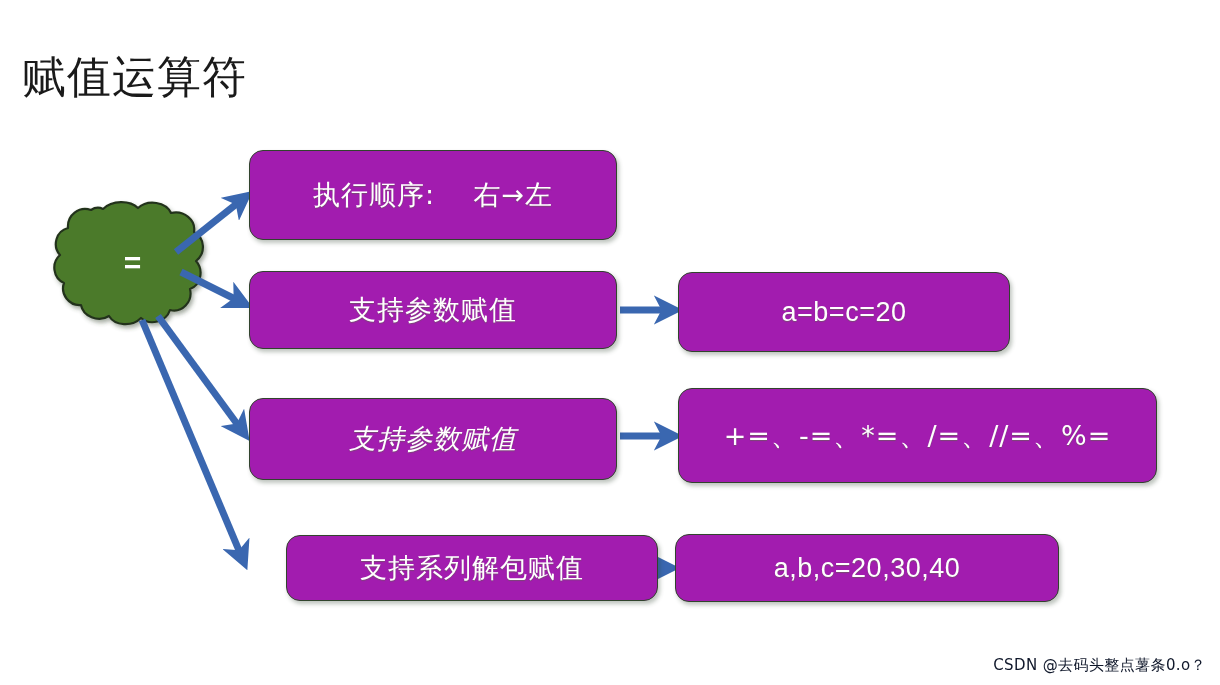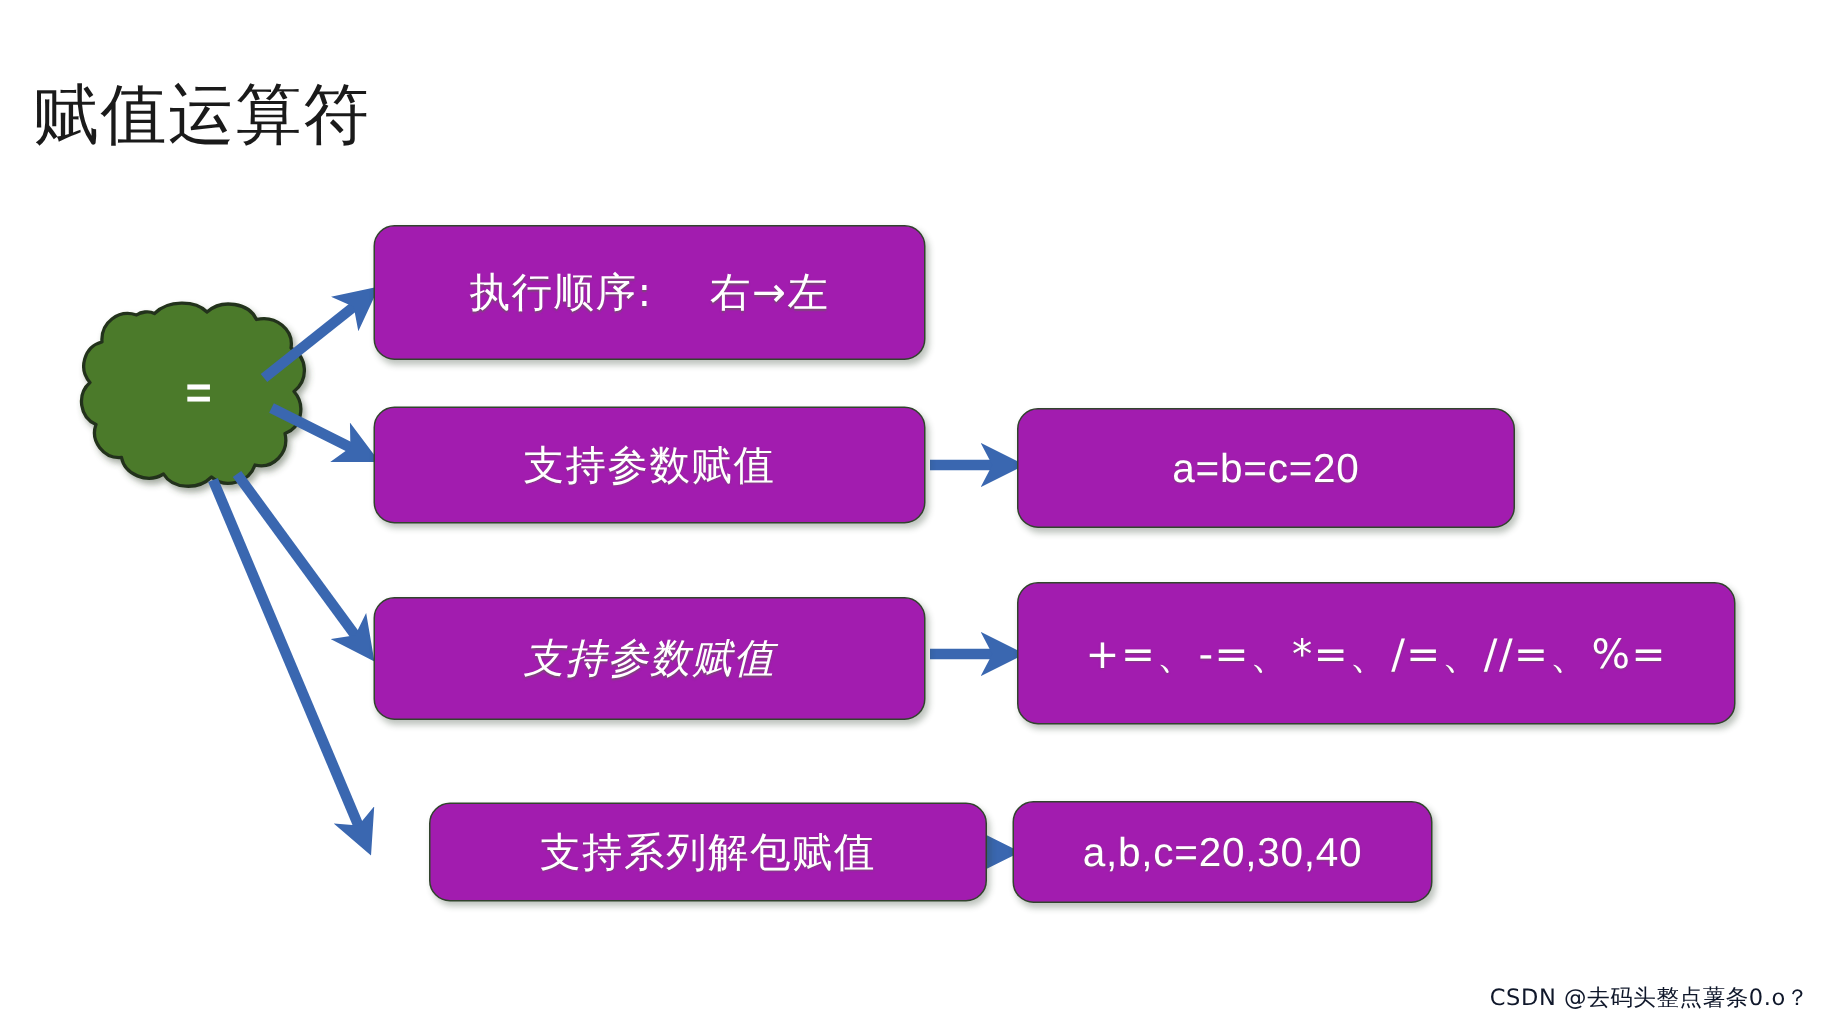--- a/index.html
+++ b/index.html
@@ -79,21 +79,21 @@
     letter-spacing: 0.5px;
   }
 
   
   #box-exec-order   { left: 249px; top: 150px;  width: 368px; height: 90px; }
   #box-chain        { left: 249px; top: 271px;  width: 368px; height: 78px; }
   #box-chain-right  { left: 678px; top: 272px;  width: 332px; height: 80px; }
   #box-param        { left: 249px; top: 398px;  width: 368px; height: 82px; font-style: italic; }
   #box-param-right  { left: 678px; top: 388px;  width: 479px; height: 95px; }
   #box-unpack       { left: 245px; top: 535px;  width: 372px; height: 66px; margin-left: 41px; }
-  #box-unpack-right { left: 675px; top: 534px;  width: 280px; height: 68px; }
+  #box-unpack-right { left: 675px; top: 534px;  width: 384px; height: 68px; }
 
   
   #cloud-equals-label {
     position: absolute;
     left: 70px;
     top: 205px;
     width: 125px;
     height: 116px;
     display: flex;
     align-items: center;

